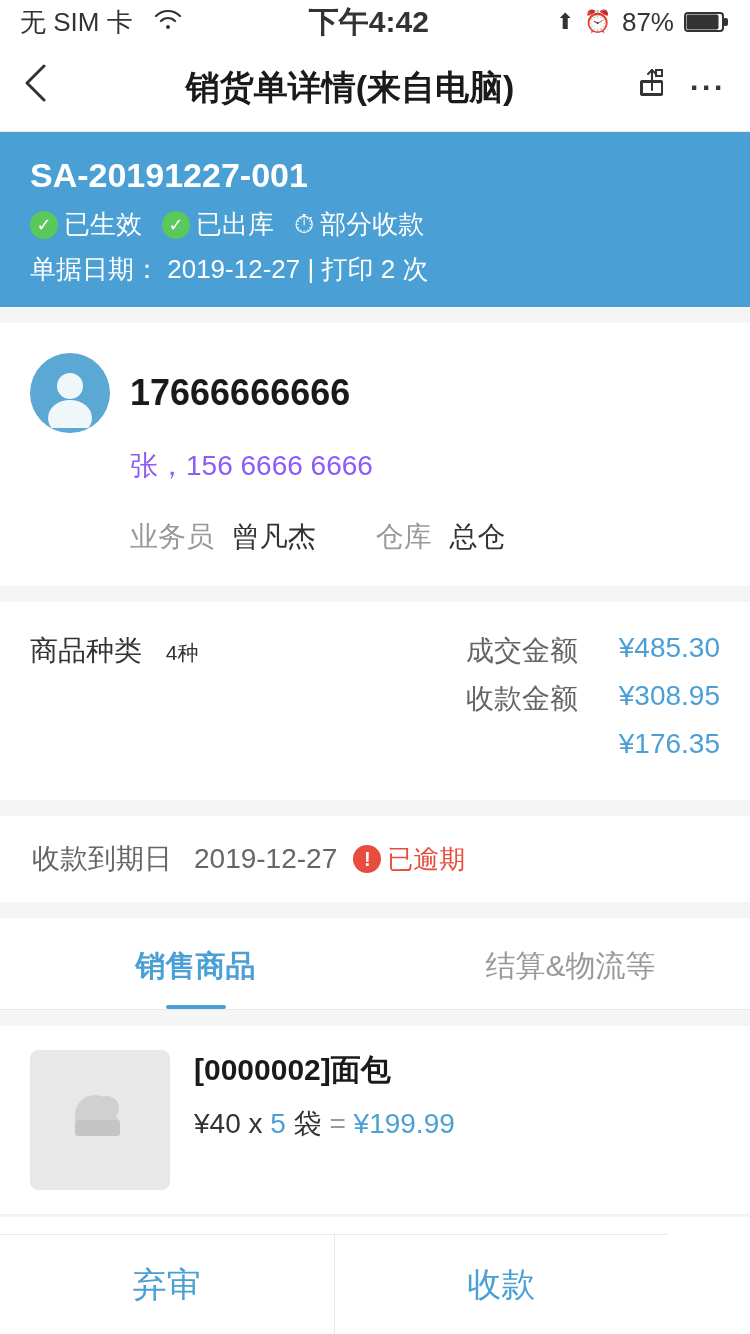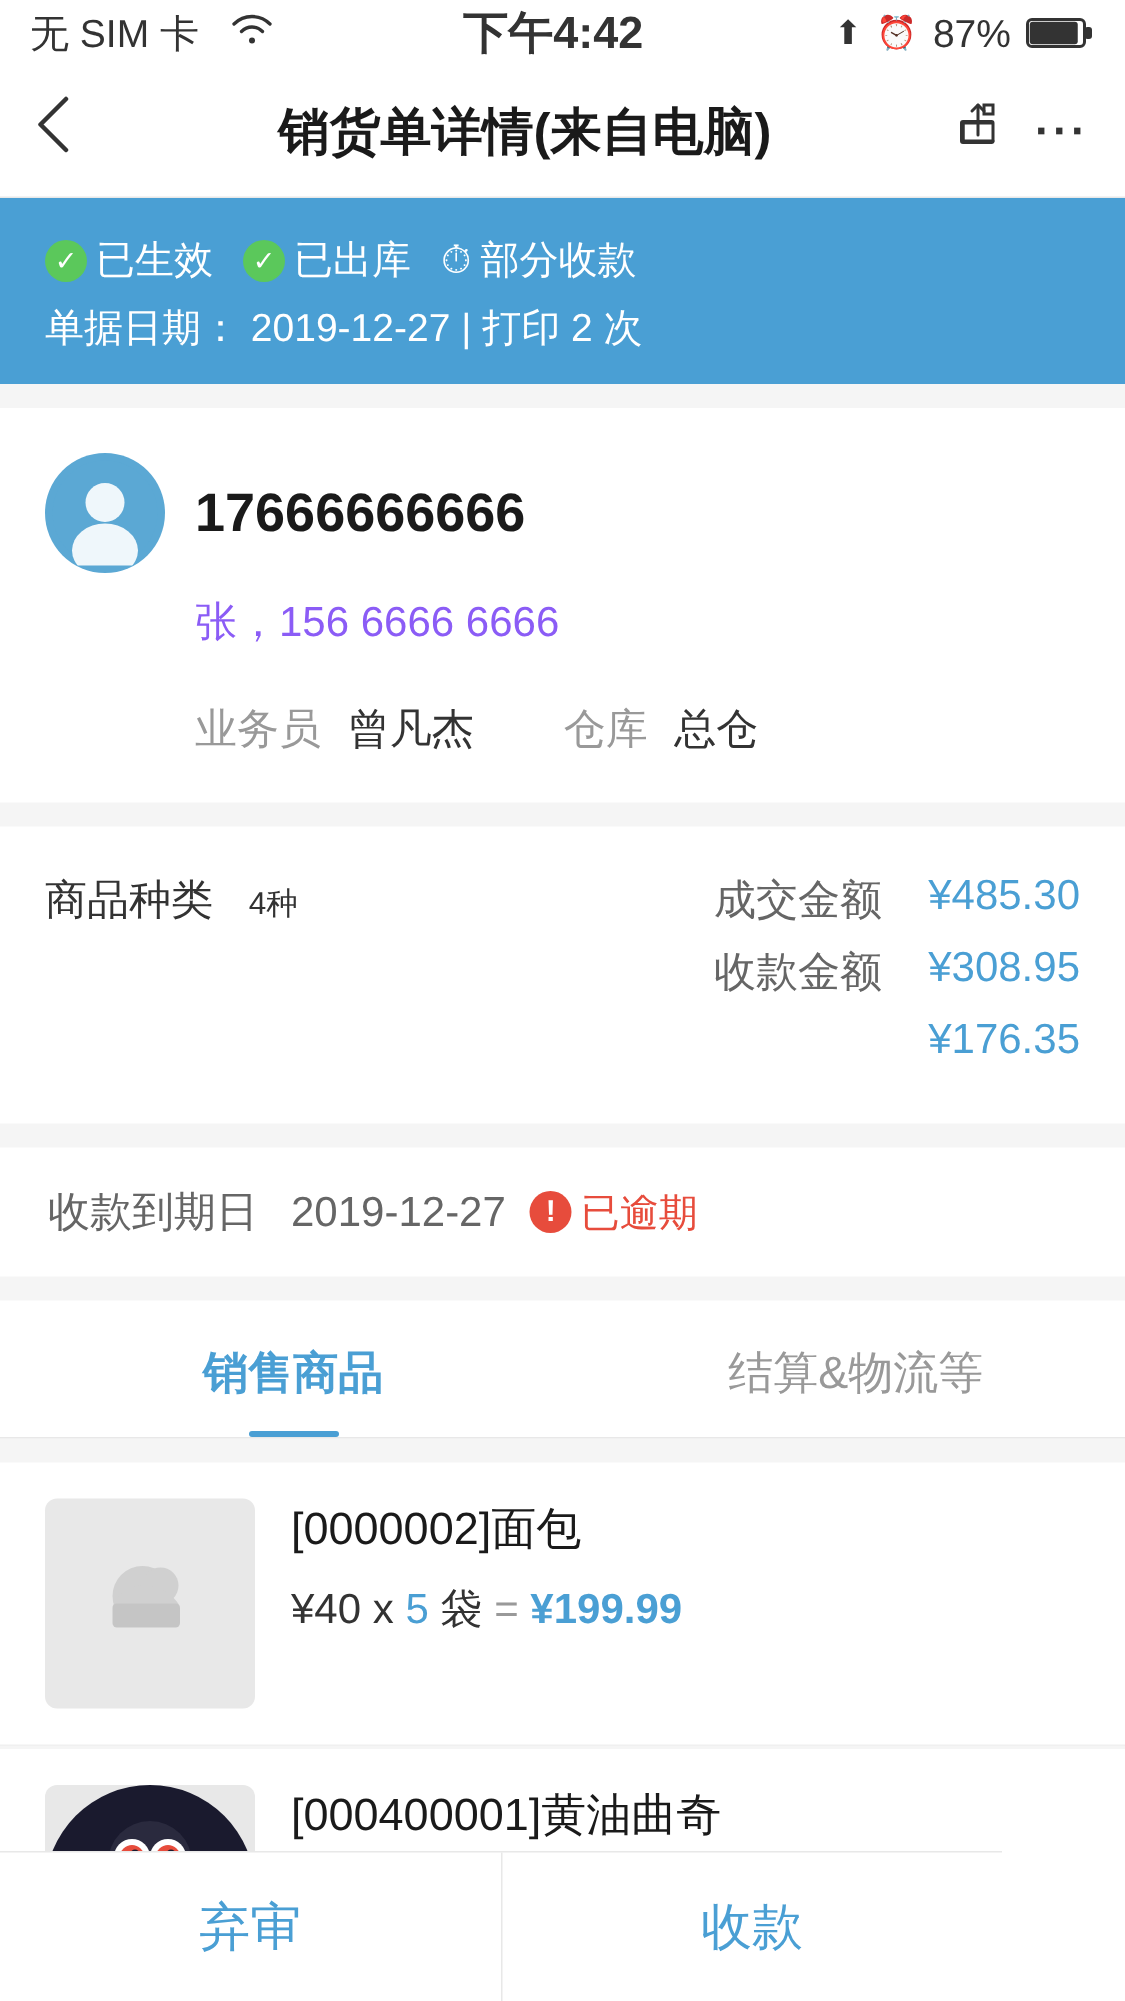--- a/index.html
+++ b/index.html
@@ -143,21 +143,21 @@
       color: #666;
     }
     .stats-item span { color: #333; font-weight: 500; }
     .stats-right {
       flex: 1;
       text-align: right;
     }
     .stats-row {
       display: flex;
       justify-content: flex-end;
-      gap: 12px;
+      gap: 22px;
       margin-bottom: 10px;
       font-size: 28px;
     }
     .stats-label { color: #666; }
     .stats-value { color: #4a9fd4; font-weight: 500; min-width: 120px; text-align: right; }
 
     
     .due-section {
       background: #fff;
       padding: 24px 32px;
@@ -253,37 +253,37 @@
       align-items: center;
       justify-content: center;
       color: #bbb;
       font-size: 40px;
     }
     .product-info { flex: 1; }
     .product-name {
       font-size: 30px;
       color: #1a1a1a;
       margin-bottom: 14px;
-      font-weight: 400;
+      font-weight: 700;
     }
     .product-sku {
       display: inline-block;
       background: #f0f0f0;
       color: #888;
       font-size: 24px;
       padding: 4px 14px;
       border-radius: 4px;
       margin-bottom: 14px;
     }
     .product-price {
       font-size: 28px;
       color: #333;
     }
     .price-qty { color: #4a9fd4; }
-    .price-total { color: #4a9fd4; font-weight: 700; }
+    .price-total { color: #4a9fd4; font-weight: 400; }
     .price-separator { color: #999; }
 
     
     .bottom-bar {
       position: fixed;
       bottom: 0;
       width: 668px;
       height: 100px;
       background: #fff;
       border-top: 1px solid #e8e8e8;
@@ -350,20 +350,21 @@
         <rect x="7" y="15" width="21" height="14" rx="1" stroke="#333" stroke-width="2" fill="none"></rect>
         <path d="M18 4v20" stroke="#333" stroke-width="2" stroke-linecap="round"></path>
         <path d="M22 8l-4-4-4 4" stroke="#333" stroke-width="2" stroke-linecap="round" stroke-linejoin="round"></path>
       </svg>
     </span>
     <span style="font-size:30px;letter-spacing:2px;cursor:pointer;font-weight:700;">···</span>
   </div>
 </div>
 
 <div class="header-blue">
+  <div class="header-order-id">SA-20191227-001</div>
   <div class="header-badges">
     <div class="badge">
       <span style="background:#5bc85b;border-radius:50%;width:28px;height:28px;display:flex;align-items:center;justify-content:center;font-size:18px;color:#fff;">✓</span>
       <span>已生效</span>
     </div>
     <div class="badge">
       <span style="background:#5bc85b;border-radius:50%;width:28px;height:28px;display:flex;align-items:center;justify-content:center;font-size:18px;color:#fff;">✓</span>
       <span>已出库</span>
     </div>
     <div class="badge">

